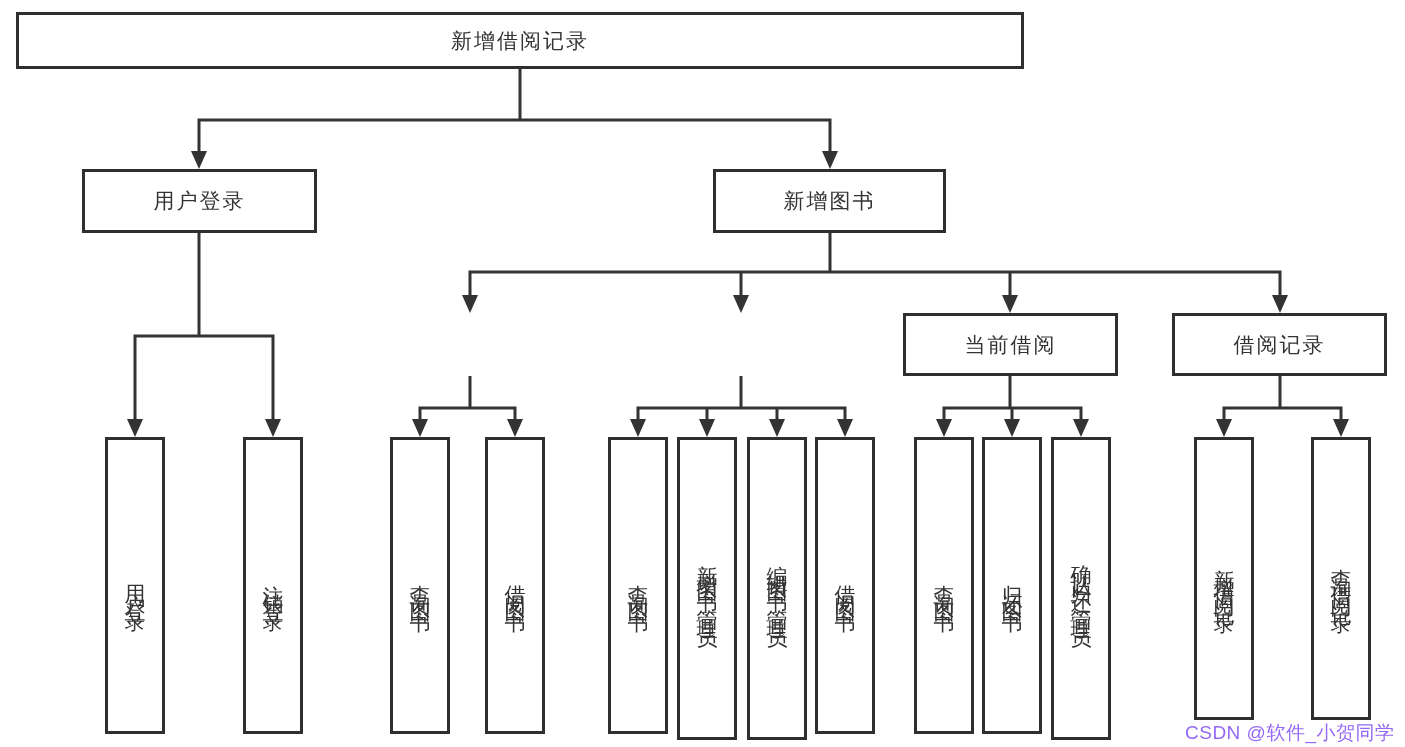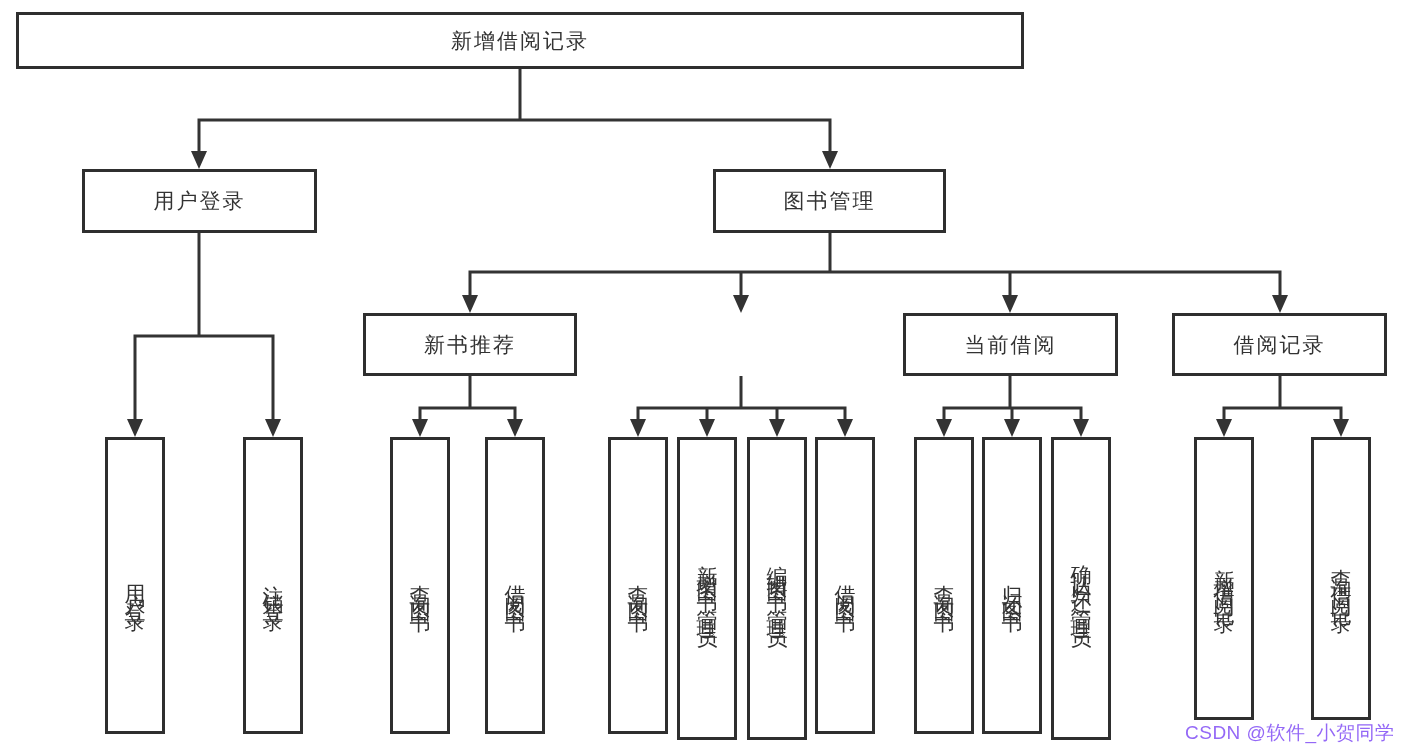--- a/index.html
+++ b/index.html
@@ -91,26 +91,23 @@
   </svg>
 
   <div class="box h-box" style="left:16px; top:12px; width:1008px; height:57px;">
     <span>新增借阅记录</span>
   </div>
 
   <div class="box h-box" style="left:82px; top:169px; width:235px; height:64px;">
     <span>用户登录</span>
   </div>
   <div class="box h-box" style="left:713px; top:169px; width:233px; height:64px;">
-    <span>图书管理</span>
+    <span>新增图书</span>
   </div>
 
-  <div class="box h-box" style="left:363px; top:313px; width:214px; height:63px;">
-    <span>新书推荐</span>
-  </div>
   <div class="box h-box" style="left:903px; top:313px; width:215px; height:63px;">
     <span>当前借阅</span>
   </div>
   <div class="box h-box" style="left:1172px; top:313px; width:215px; height:63px;">
     <span>借阅记录</span>
   </div>
 
   <div class="box v-box" style="left:105px; top:437px; width:60px; height:297px;">
     <span>用户登录</span>
   </div>

